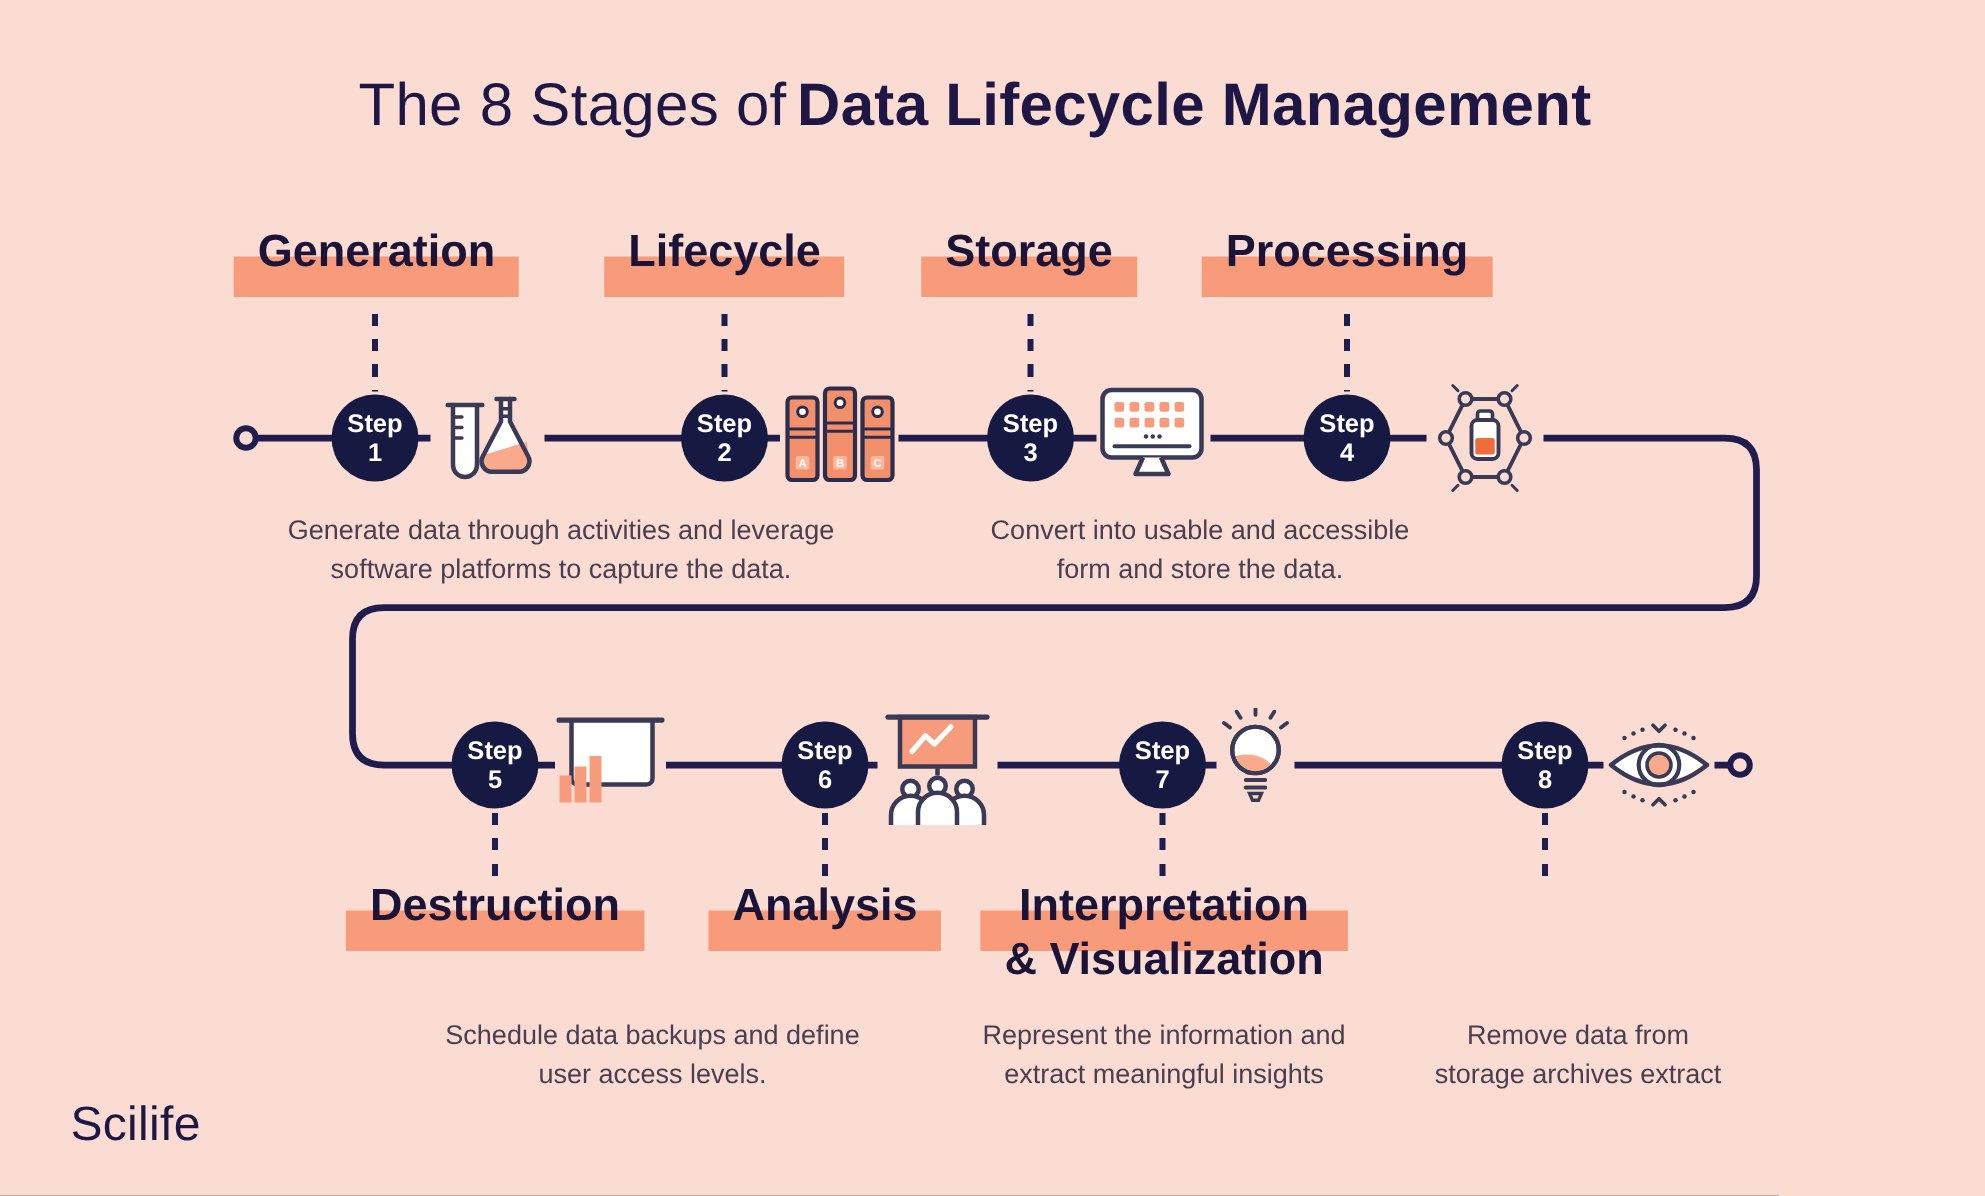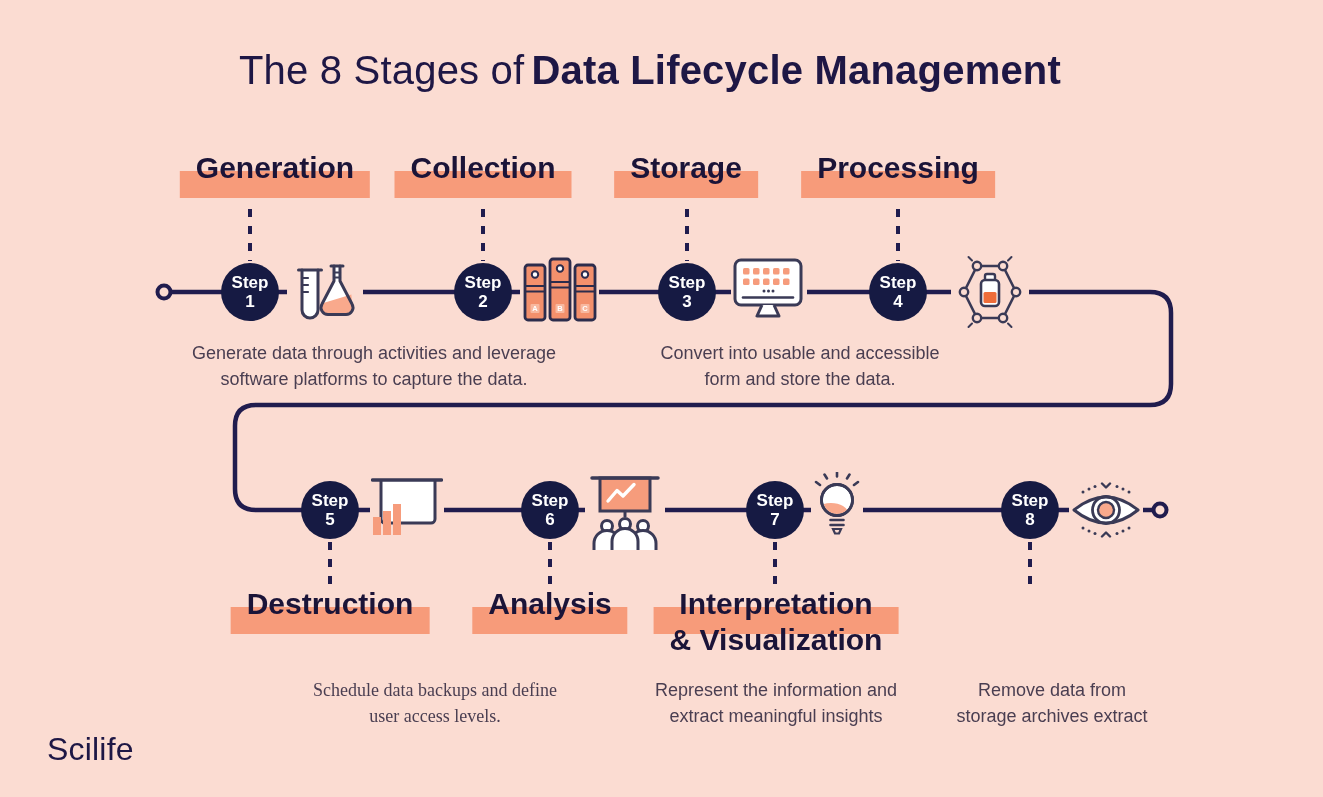--- a/index.html
+++ b/index.html
@@ -27,21 +27,21 @@
   .hl{
     position:absolute; transform:translateX(-50%);
     font-size:30px; font-weight:700; color:#1b1438;
     white-space:nowrap; text-align:center; line-height:1.2;
   }
   .hl .bar{
     position:absolute; left:-16px; right:-16px; top:21px; height:27px;
     background:var(--highlight);
   }
   .hl .txt{position:relative; display:block;}
-  .hl1{left:251px; top:150px;margin-left:24px;}  .hl2{left:483px; top:150px;}
+  .hl1{left:251px; top:150px;}  .hl2{left:483px; top:150px;}
   .hl3{left:686px; top:150px;}  .hl4{left:898px; top:150px;}
   .hl5{left:330px; top:586px;}  .hl6{left:550px; top:586px;}
   .hl7{left:776px; top:586px;}  .hl8{left:1030px; top:586px;}
 
   .dash{
     position:absolute; width:4px;
     background:repeating-linear-gradient(to bottom, var(--navy) 0 8px, transparent 8px 17px);
   }
   .dt{top:209px; height:52px;}
   .db{top:542px; height:43px;}
@@ -65,21 +65,21 @@
   .i5{left:371px; top:477px;}  .i6{left:586px; top:474px;}
   .i7{left:812px; top:472px;}  .i8{left:1070px; top:481px;}
 
   .desc{
     position:absolute; transform:translateX(-50%);
     font-size:18px; line-height:1.45; color:var(--body-text);
     text-align:center; white-space:nowrap;
   }
   .desc span{display:block;}
   .d1{left:374px; top:340px;}  .d2{left:800px; top:340px;}
-  .d3{left:435px; top:677px;font-family:Liberation Serif, serif;}  .d4{left:776px; top:677px;}  .d5{left:1030px; top:677px;margin-left:22px;}
+  .d3{left:435px; top:677px;}  .d4{left:776px; top:677px;}  .d5{left:1030px; top:677px;margin-left:22px;}
 
   .logo{
     position:absolute; left:47px; top:731px;
     font-size:32px; font-weight:500; color:var(--title-color); letter-spacing:.2px;
   }
 </style>
 </head>
 <body>
 
 <div class="canvas">
@@ -99,21 +99,21 @@
   <div class="title">
     <span>The 8 Stages of</span><span class="bold">Data Lifecycle Management</span>
   </div>
 
   <div class="hl hl1">
     <span class="bar"></span>
     <span class="txt">Generation</span>
   </div>
   <div class="hl hl2">
     <span class="bar"></span>
-    <span class="txt">Collection</span>
+    <span class="txt">Lifecycle</span>
   </div>
   <div class="hl hl3">
     <span class="bar"></span>
     <span class="txt">Storage</span>
   </div>
   <div class="hl hl4">
     <span class="bar"></span>
     <span class="txt">Processing</span>
   </div>
   <div class="hl hl5">

